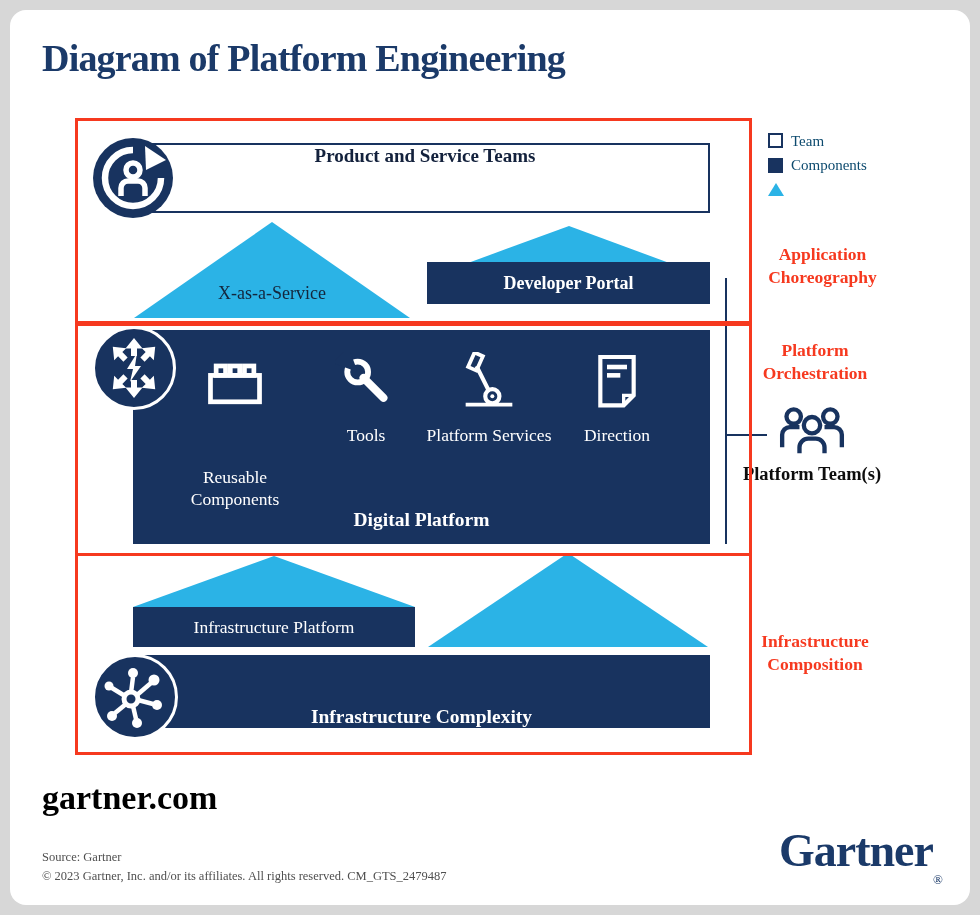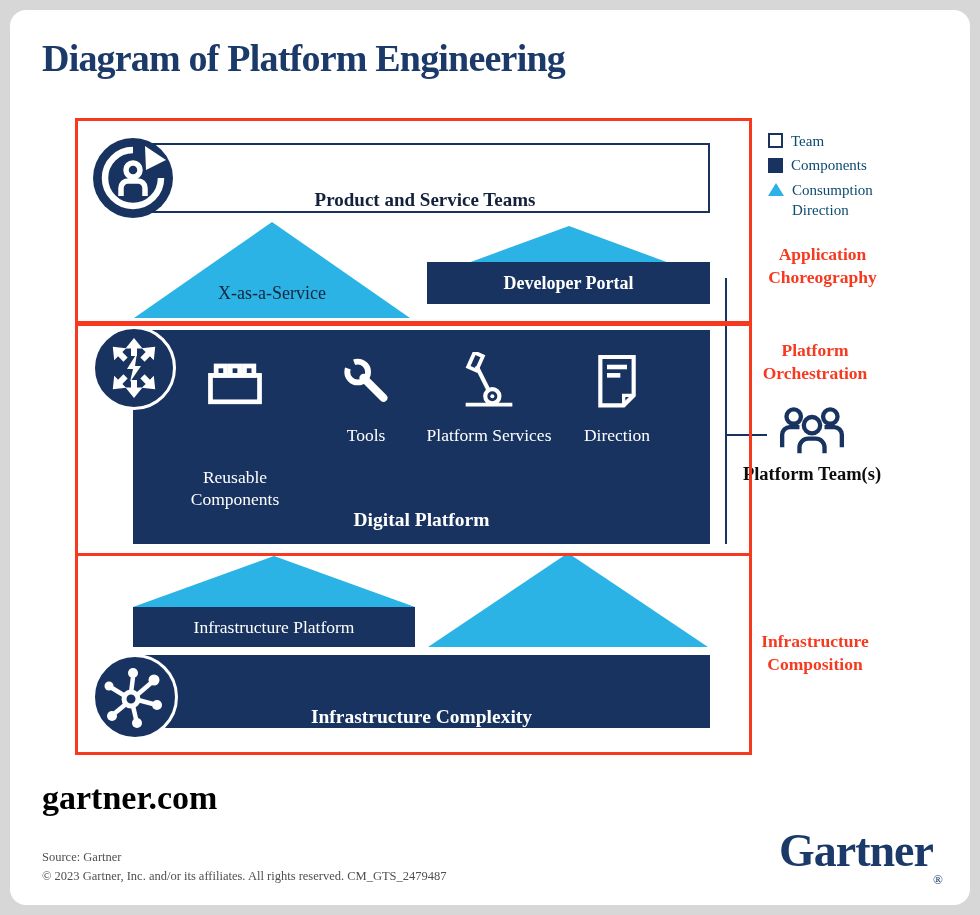--- a/index.html
+++ b/index.html
@@ -23,21 +23,21 @@
   .legend{left:768px;top:131px;z-index:3;}
   .legend-row{display:flex;align-items:flex-start;margin-bottom:4px;}
   .legend-swatch{flex:0 0 auto;margin-top:2px;margin-right:8px;}
   .sw-team{width:11px;height:11px;background:#fff;border:2.5px solid var(--navy);}
   .sw-comp{width:15px;height:15px;background:var(--navy);margin-top:3px;}
   .sw-tri{width:0;height:0;border-left:8px solid transparent;border-right:8px solid transparent;border-bottom:13px solid var(--blue);margin-top:3px;}
   .legend-text{font-size:15px;color:#0c4a6e;line-height:1.35;max-width:104px;}
   
   .teams-box{
     left:140px;top:143px;width:570px;height:70px;background:#fff;border:2px solid var(--navy);
-    box-sizing:border-box;z-index:2;display:flex;align-items:flex-end;justify-content:center;
+    box-sizing:border-box;z-index:2;display:flex;align-items:flex-start;justify-content:center;
     font-weight:700;font-size:19px;color:#13213c;
   }
   .tri{width:0;height:0;z-index:1;}
   .xaas-tri{left:134px;top:222px;border-left:138px solid transparent;border-right:138px solid transparent;border-bottom:96px solid var(--blue);}
   .xaas-text{left:134px;top:283px;width:276px;text-align:center;font-size:18px;font-weight:400;color:#14263c;z-index:2;}
   .portal-roof{left:427px;top:226px;border-left:142px solid transparent;border-right:141px solid transparent;border-bottom:52px solid var(--blue);}
   .portal-box{left:427px;top:262px;width:283px;height:42px;background:var(--navy);z-index:2;
     display:flex;align-items:center;justify-content:center;color:#fff;font-size:18px;font-weight:600;}
   
   .dp-box{left:133px;top:330px;width:577px;height:214px;background:var(--navy);z-index:1;}
@@ -78,21 +78,20 @@
     <div class="legend-row">
       <span class="legend-swatch sw-team"></span>
       <span class="legend-text">Team</span>
     </div>
     <div class="legend-row">
       <span class="legend-swatch sw-comp"></span>
       <span class="legend-text">Components</span>
     </div>
     <div class="legend-row">
       <span class="legend-swatch sw-tri"></span>
-      <span class="legend-text">Consumption Direction</span>
     </div>
   </div>
 
   <div class="abs frame frame-app"></div>
   <div class="abs frame frame-platform"></div>
   <div class="abs frame frame-infra"></div>
 
   <div class="abs red-label" style="left:745px;top:243px;width:155px;">Application Choreography</div>
   <div class="abs red-label" style="left:740px;top:339px;width:150px;">Platform Orchestration</div>
   <div class="abs red-label" style="left:740px;top:630px;width:150px;">Infrastructure Composition</div>

